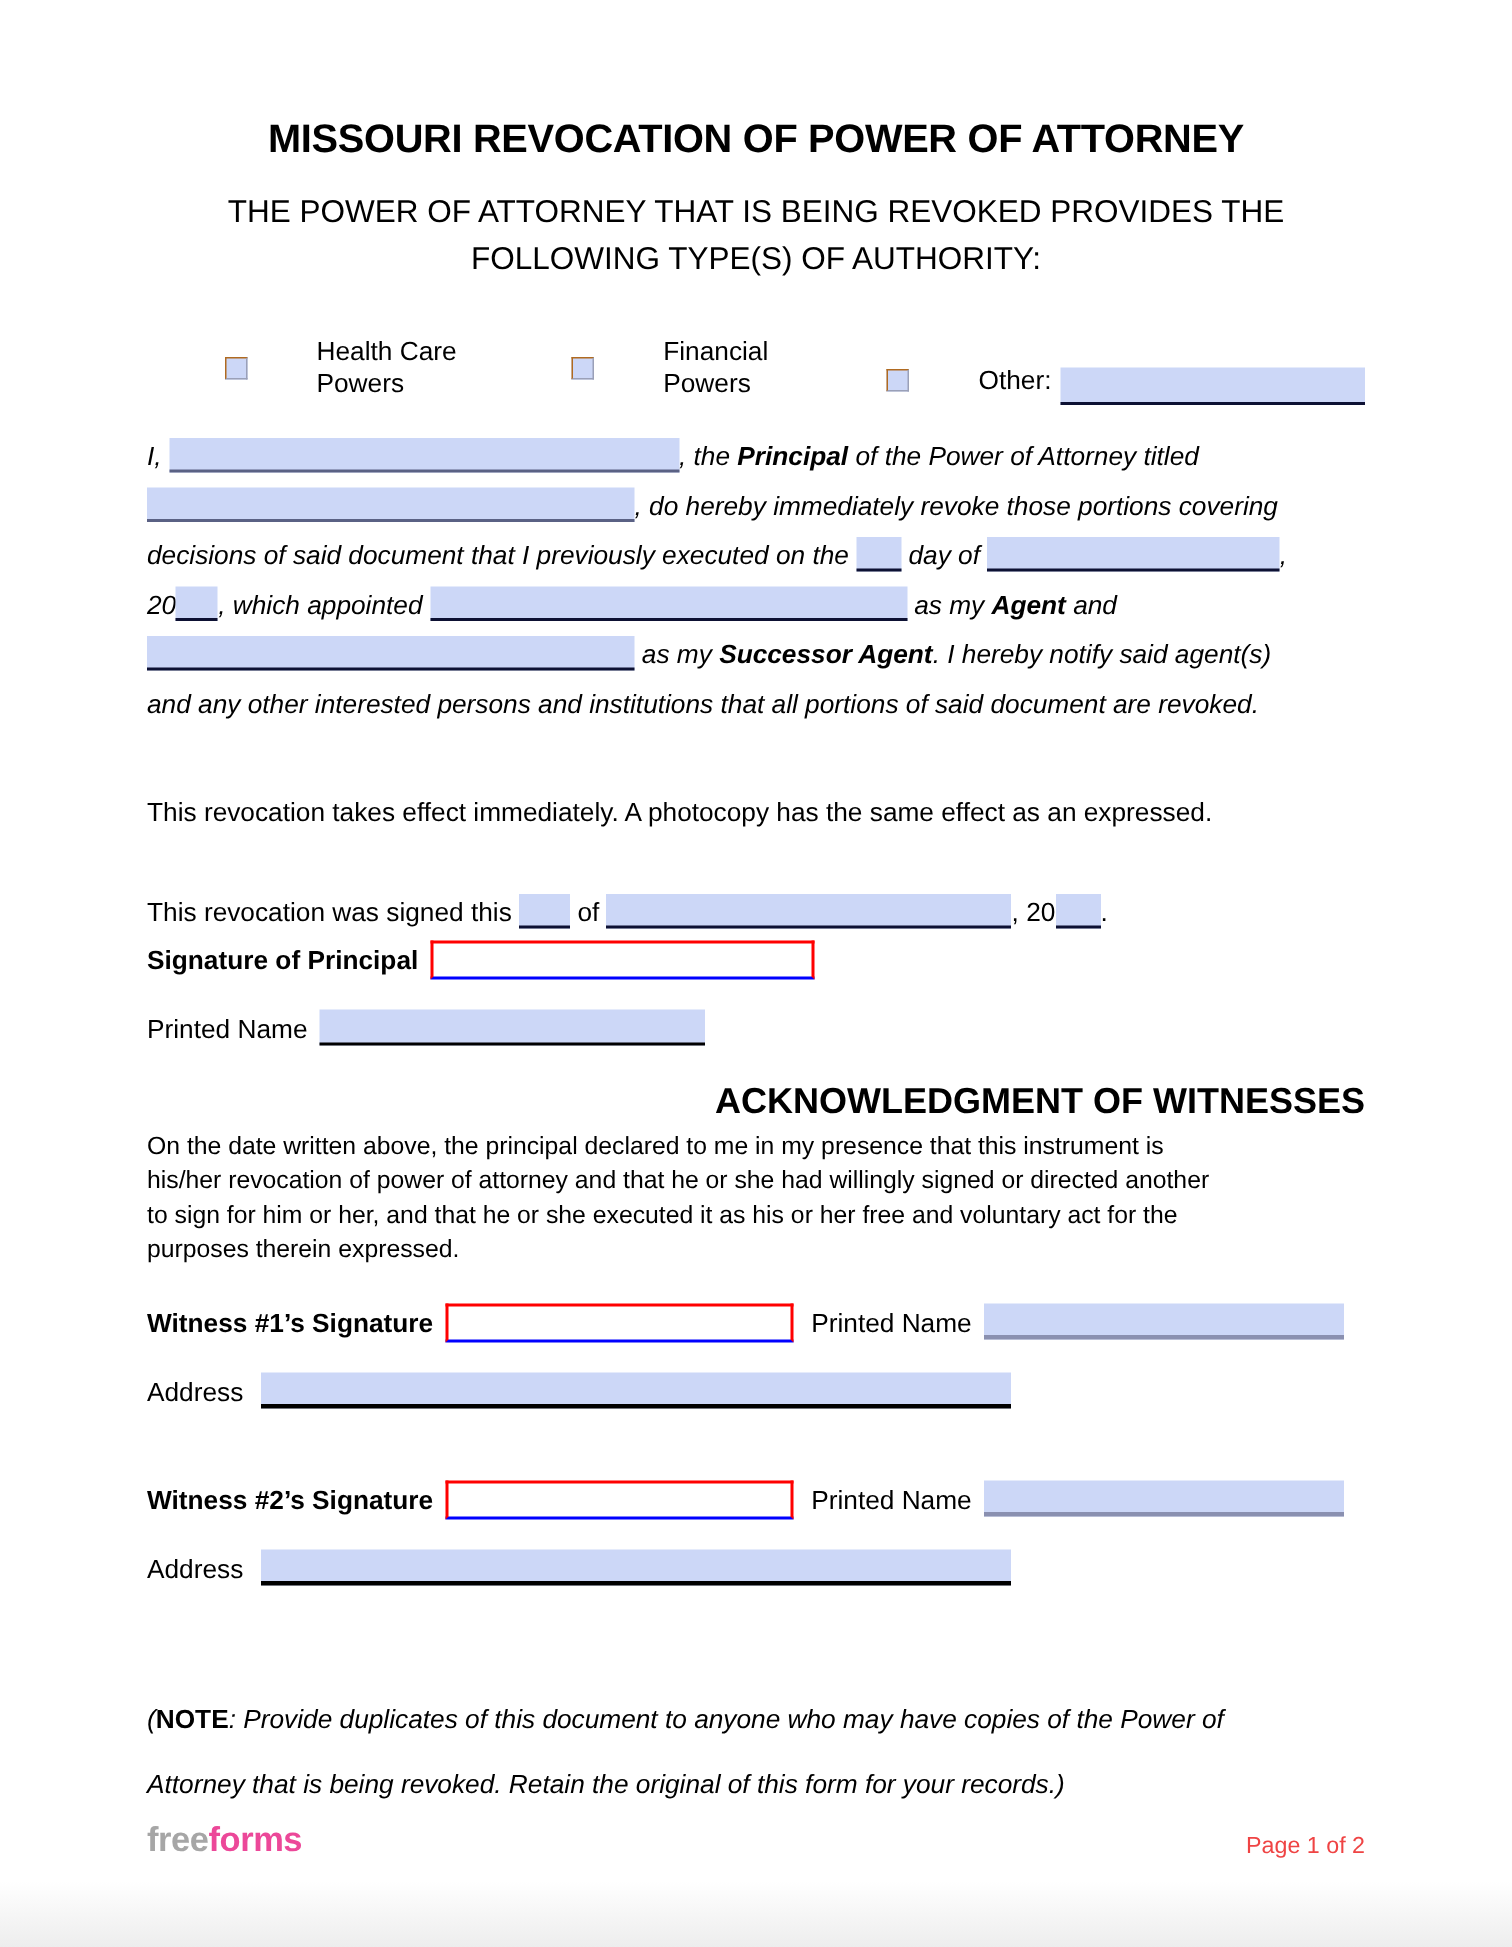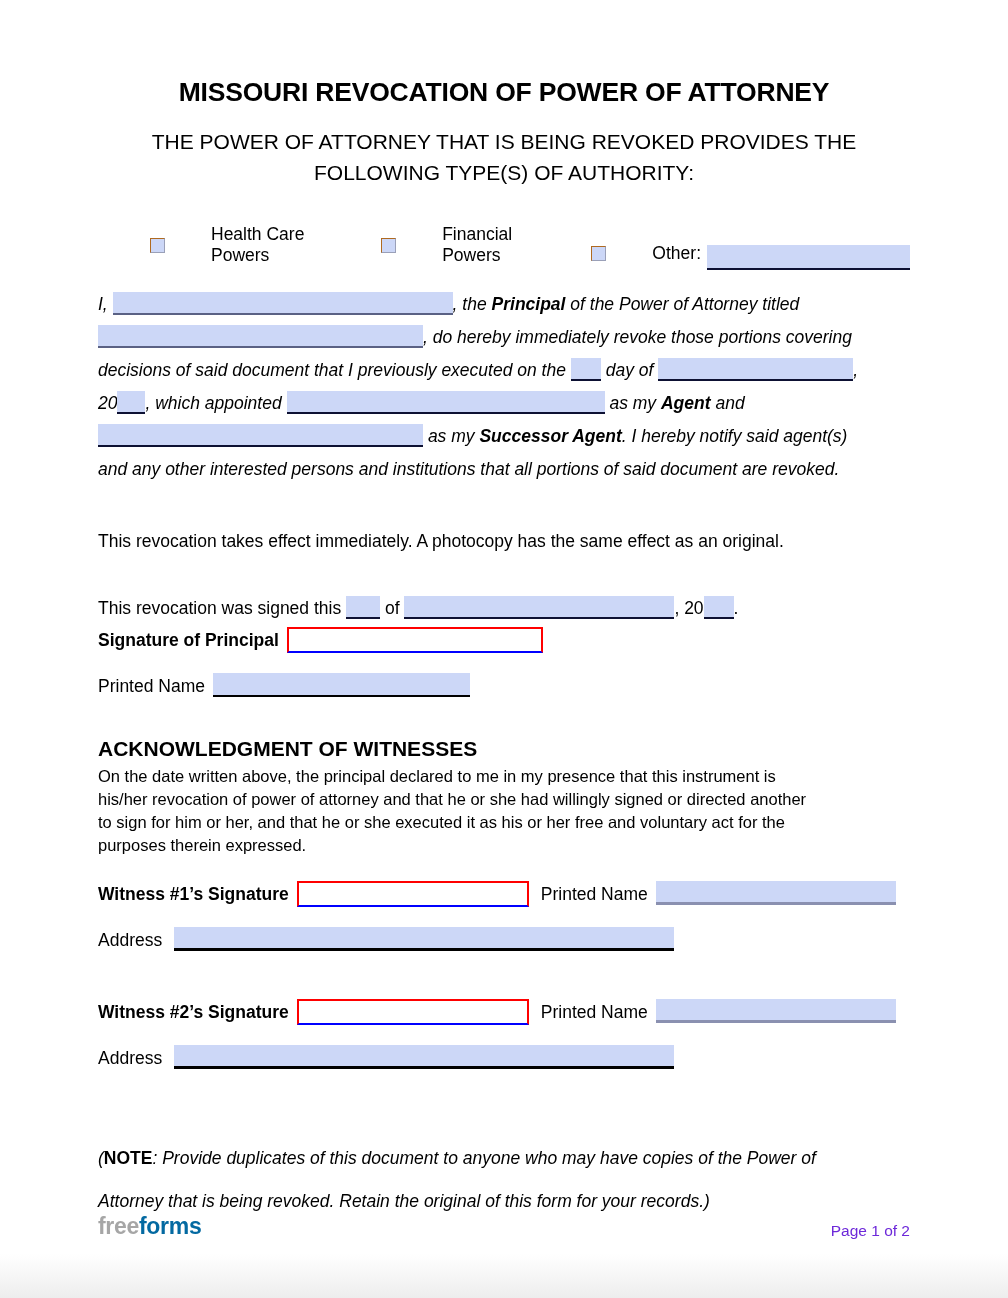--- a/index.html
+++ b/index.html
@@ -162,24 +162,24 @@
     margin-left: 12px;
     width: 500px;
   }
 
   .printed-row { display: flex; align-items: flex-end; margin-top: 22px; }
   .addr-row { display: flex; align-items: flex-end; margin-top: 22px; }
   .wit-printed-label { margin-left: 12px; }
 
   
   .ack-title {
-    text-align: left;
-    font-size: 21px;
+    text-align: right;
+    font-size: 24px;
     font-weight: bold;
-    margin-top: 40px;
+    margin-top: 24px;
   }
   .ack-text {
     margin-top: 4px;
     font-size: 16.5px;
     line-height: 1.4;
     width: 720px;
   }
 
   .wit-block { margin-top: 22px; }
   .wit-block.second { margin-top: 46px; }
@@ -198,22 +198,22 @@
     position: absolute;
     left: 98px;
     right: 98px;
     bottom: 58px;
     display: flex;
     align-items: flex-end;
     justify-content: space-between;
   }
   .logo { font-size: 23px; font-weight: bold; letter-spacing: -0.3px; }
   .logo .free { color: #a6a6a6; font-weight: bold; }
-  .logo .forms { color: #0369a1; font-weight: bold; }
-  .page-num { font-size: 15.5px; color: #6d28d9; }
+  .logo .forms { color: #ec4899; font-weight: bold; }
+  .page-num { font-size: 15.5px; color: #ef4444; }
 </style>
 </head>
 <body>
 
 <div class="page">
   <div class="content">
 
     <div class="doc-title">MISSOURI REVOCATION OF POWER OF ATTORNEY</div>
     <div class="doc-subtitle">THE POWER OF ATTORNEY THAT IS BEING REVOKED PROVIDES THE FOLLOWING TYPE(S) OF AUTHORITY:</div>
 
@@ -252,21 +252,21 @@
         <span class="blank w-agent dark"></span>
         <span>as my </span><b>Agent</b><span> and</span>
       </div>
       <div class="para-line">
         <span class="blank w-succ dark"></span>
         <span>as my </span><b>Successor Agent</b><span>. I hereby notify said agent(s)</span>
       </div>
       <div class="para-line">and any other interested persons and institutions that all portions of said document are revoked.</div>
     </div>
 
-    <div class="para-plain">This revocation takes effect immediately. A photocopy has the same effect as an original.</div>
+    <div class="para-plain">This revocation takes effect immediately. A photocopy has the same effect as an expressed.</div>
 
     <div class="signed-line">
       <span>This revocation was signed this</span>
       <span class="blank w-sday dark"></span>
       <span>of</span>
       <span class="blank w-smonth dark"></span><span>, 20</span><span class="blank w-syr dark"></span><span>.</span>
     </div>
 
     <div class="sig-row">
       <span class="sig-label">Signature of Principal</span>

